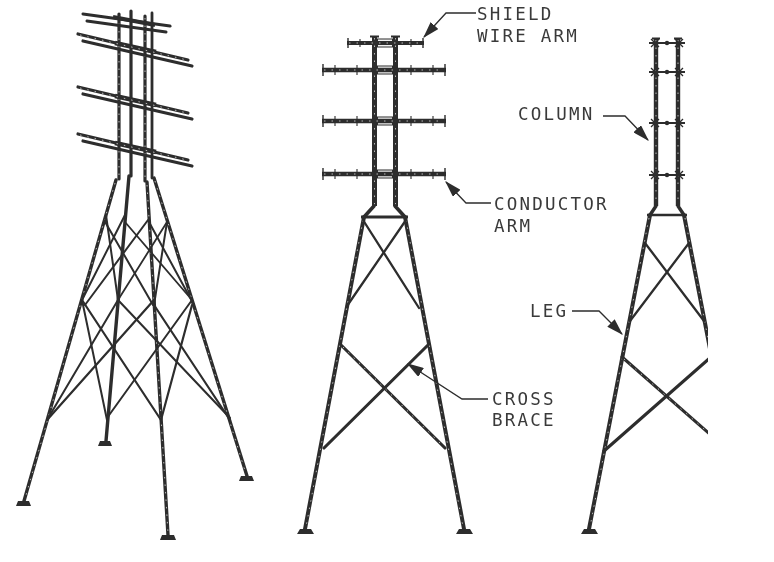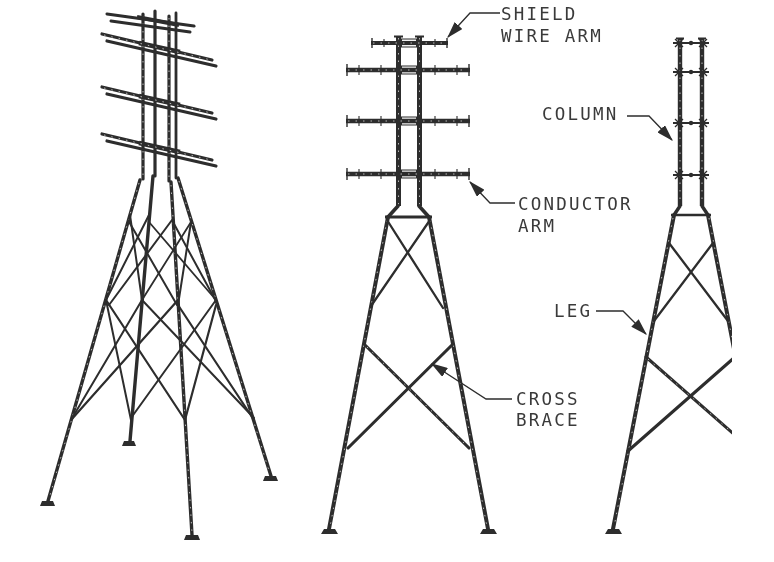--- a/index.html
+++ b/index.html
@@ -1,21 +1,21 @@
 <!DOCTYPE html>
 <html style="--line: #2d2d2d; --label: #3a3a3a; --background: #ffffff;"><head>
 <meta charset="utf-8">
 <style>
   :root{
     --line:#2d2d2d;
     --label:#3a3a3a;
     --background:#ffffff;
   }
   html,body{margin:0;padding:0;background:var(--background);}
-  .canvas{position:relative;width:708px;height:562px;background:var(--background);overflow:hidden;margin-left:24px;}
+  .canvas{position:relative;width:708px;height:562px;background:var(--background);overflow:hidden;}
   svg{display:block;}
   .m{stroke:var(--line);fill:none;stroke-linecap:round;}
   .sq{stroke:var(--line);fill:none;stroke-linecap:butt;}
   .dash{stroke:#ffffff;fill:none;stroke-width:1;stroke-dasharray:1.5 6;opacity:.65;stroke-linecap:butt;}
   .plate{fill:#f1f1f1;stroke:var(--line);stroke-width:1;}
   .foot{fill:var(--line);stroke:none;}
   .bolt{fill:var(--line);stroke:none;}
   .leader{stroke:var(--line);stroke-width:1.3;fill:none;stroke-linejoin:miter;}
   .callout-text{
     font-family:"DejaVu Sans Mono","Liberation Mono",monospace;

